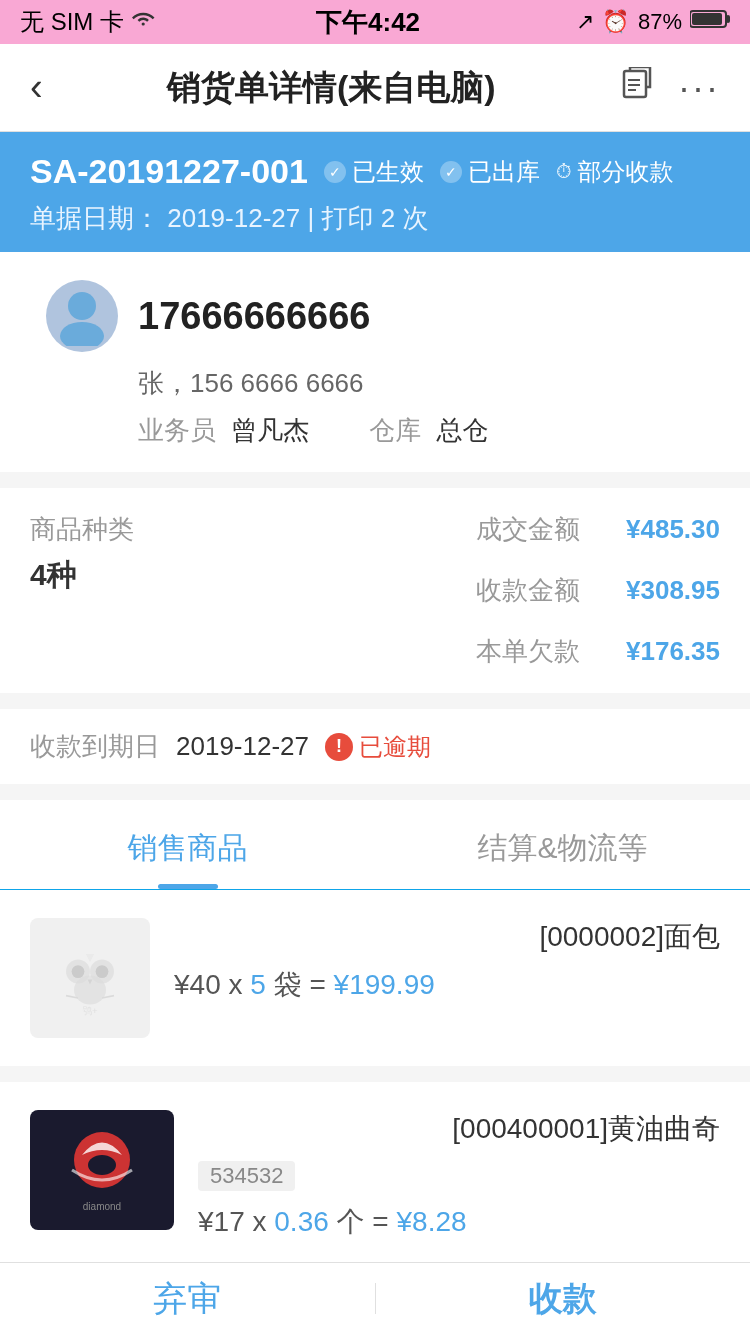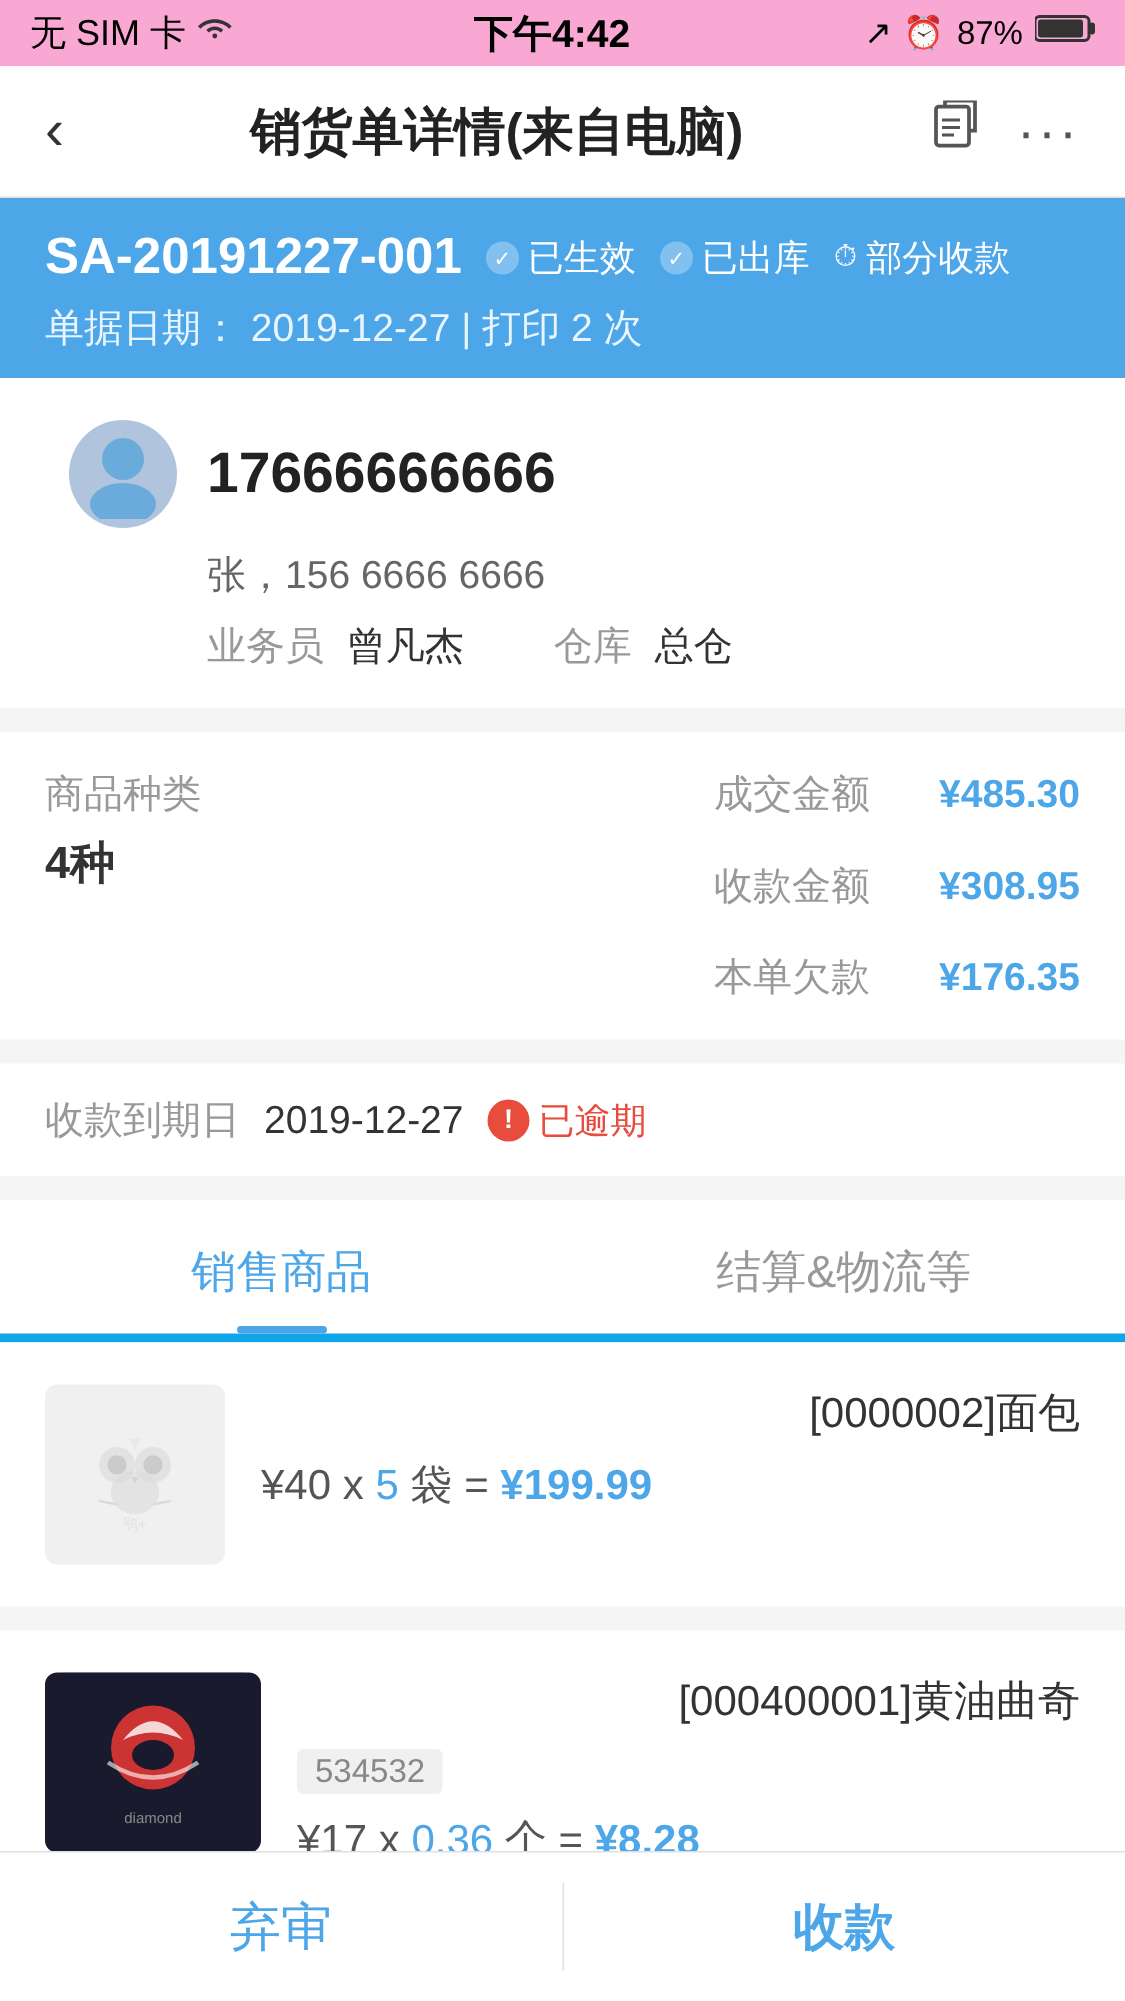--- a/index.html
+++ b/index.html
@@ -229,21 +229,21 @@
       align-items: center;
       justify-content: center;
       font-size: 18px;
       font-weight: 700;
     }
 
     
     .tabs-section {
       background: #fff;
       display: flex;
-      border-bottom: 6px solid #0ea5e9;
+      border-bottom: 1px solid #0ea5e9;
       margin-bottom: 0;
     }
     .tab-item {
       flex: 1;
       text-align: center;
       padding: 28px 0 20px;
       font-size: 30px;
       color: #999;
       cursor: pointer;
       position: relative;
@@ -303,33 +303,33 @@
       border-radius: 4px;
       padding: 2px 12px;
       margin-bottom: 12px;
     }
     .product-price-row {
       font-size: 28px;
       color: #555;
     }
     .price-highlight {
       color: #4da6e8;
-      font-weight: 700;
+      font-weight: 400;
     }
     .price-qty {
       color: #4da6e8;
     }
 
     
     .bottom-bar {
       position: fixed;
       bottom: 0;
       left: 0;
       width: 750px;
-      height: 100px;
+      height: 72px;
       background: #fff;
       border-top: 1px solid #e0e0e0;
       display: flex;
     }
     .bottom-btn {
       flex: 1;
       display: flex;
       align-items: center;
       justify-content: center;
       font-size: 34px;

